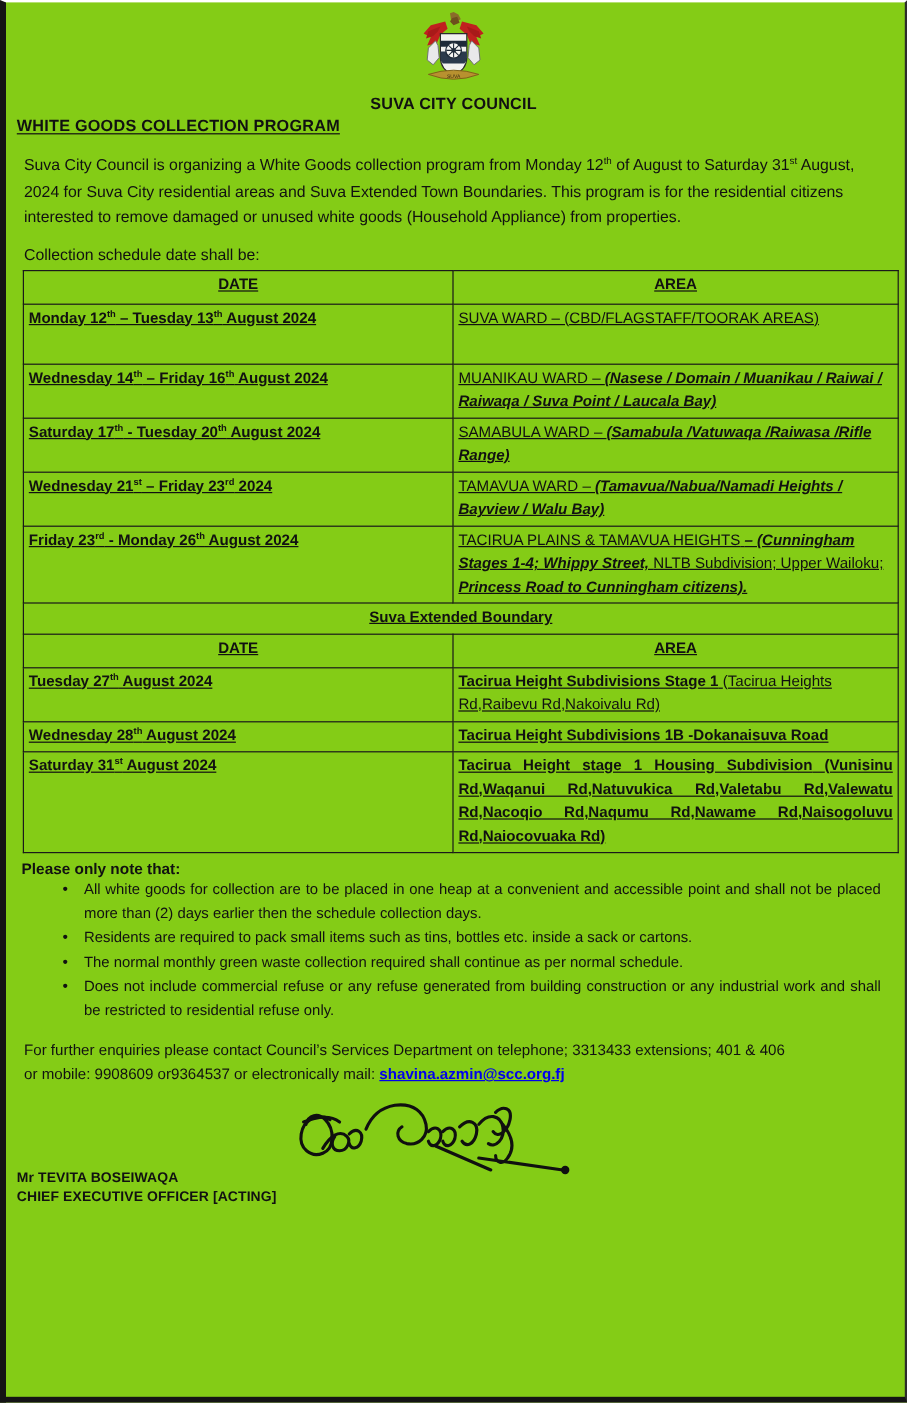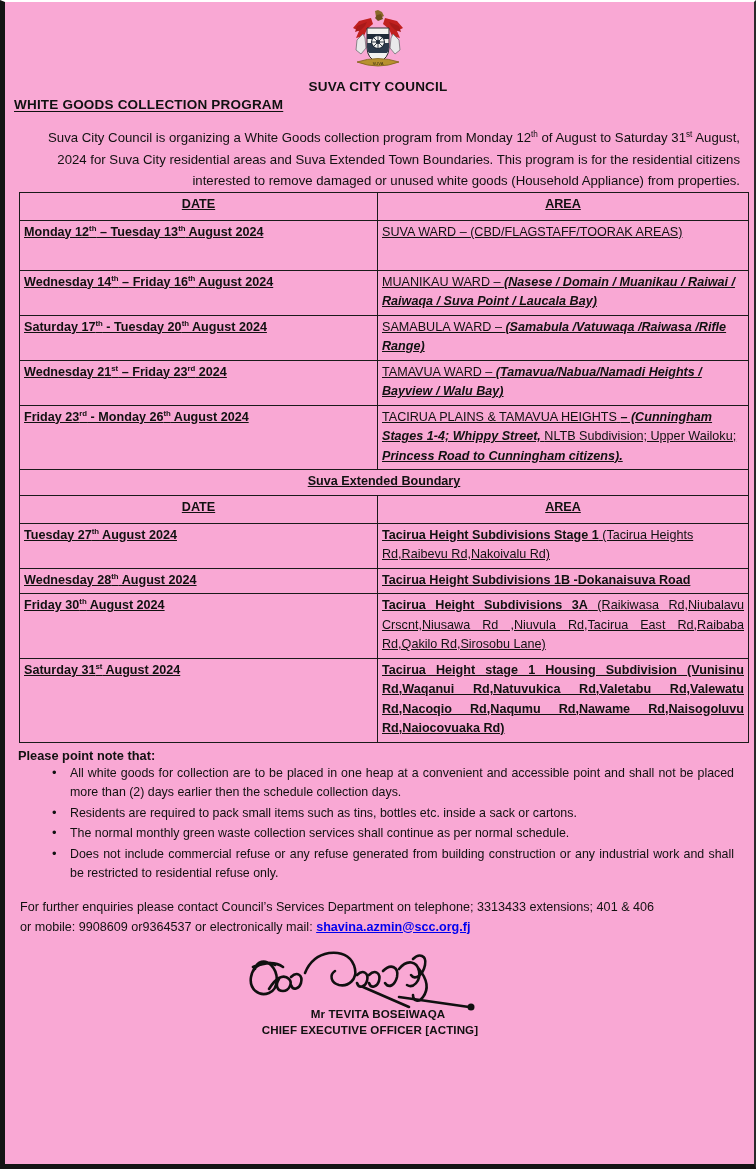--- a/index.html
+++ b/index.html
@@ -8,21 +8,21 @@
     background: #ffffff;
   }
   body {
     font-family: "Liberation Sans", sans-serif;
     color: #111111;
   }
   #page {
     position: relative;
     width: 756px;
     height: 1169px;
-    background: #f9a8d4;
+    background: #84cc16;
     box-sizing: border-box;
     border-left: 5px solid #141414;
     border-bottom: 5px solid #141414;
     border-right: 2px solid #2b2b2b;
     border-top: 2px solid #ffffff;
     overflow: hidden;
   }
   #inner {
     position: absolute;
     left: 0; top: 0; right: 0; bottom: 0;
@@ -63,21 +63,21 @@
   .doc-subtitle span.u {
     text-decoration: underline;
     text-underline-offset: 2px;
   }
 
   
   .intro {
     font-size: 13.2px;
     line-height: 21.5px;
     margin: 13px 2px 0 6px;
-    text-align: right;
+    text-align: left;
   }
   sup { font-size: 0.62em; vertical-align: super; line-height: 0; }
 
   .lead-in {
     font-size: 13.2px;
     line-height: 18px;
     margin: 12px 0 3px 6px;
   }
 
   
@@ -156,21 +156,20 @@
   .contact {
     font-size: 12.6px;
     line-height: 20px;
     margin: 13px 4px 0 6px;
   }
   .contact .mail {
     font-weight: bold;
   }
   .sign-block {
     margin-top: 8px;
-    text-align: center;
     position: relative;
     height: 104px;
   }
   .sig-svg {
     position: absolute;
     left: 50%;
     transform: translateX(-50%);
     top: 0;
   }
   .sig-name {
@@ -225,20 +224,21 @@
         <text x="31" y="55.2" font-family="'Liberation Sans', sans-serif" font-size="4.2" fill="#3b2f10" text-anchor="middle">SUVA</text>
       </svg>
     </div>
   </div>
 
   <div class="doc-title">SUVA CITY COUNCIL</div>
   <div class="doc-subtitle"><span class="u">WHITE GOODS COLLECTION PROGRAM</span></div>
 
   <p class="intro" id="intro-p">Suva City Council is organizing a White Goods collection program from Monday 12<sup>th</sup> of August to Saturday 31<sup>st</sup> August, 2024 for Suva City residential areas and Suva Extended Town Boundaries. This program is for the residential citizens interested to remove damaged or unused white goods (Household Appliance) from properties.</p>
 
+  <div class="lead-in">Collection schedule date shall be:</div>
 
   <table class="sched">
     <colgroup>
           <col class="c-date">
           <col class="c-area">
         </colgroup>
     <thead>
       <tr>
         <th class="hdr">DATE</th>
         <th class="hdr">AREA</th>
@@ -280,35 +280,31 @@
     <tbody id="ext-rows">
           <tr>
             <td class="date">Tuesday 27<sup>th</sup> August  2024</td>
             <td class="area"><span class="bi">Tacirua Height Subdivisions Stage 1</span> <span>(Tacirua Heights Rd,Raibevu Rd,Nakoivalu Rd)</span> </td>
           </tr>
           <tr>
             <td class="date">Wednesday 28<sup>th</sup> August 2024</td>
             <td class="area"><span class="bi">Tacirua Height Subdivisions  1B -Dokanaisuva Road</span> </td>
           </tr>
           <tr>
-            <td class="date">Friday 30<sup>th</sup> August 2024</td>
-            <td class="area just"><span class="bi">Tacirua Height Subdivisions 3A</span> <span>(Raikiwasa Rd,Niubalavu Crscnt,Niusawa Rd ,Niuvula Rd,Tacirua  East  Rd,Raibaba  Rd,Qakilo  Rd,Sirosobu Lane)</span> </td>
-          </tr>
-          <tr>
             <td class="date">Saturday 31<sup>st</sup> August  2024</td>
             <td class="area just"><span class="bi">Tacirua   Height   stage   1   Housing   Subdivision</span> <span class="bi">(Vunisinu  Rd,Waqanui  Rd,Natuvukica  Rd,Valetabu Rd,Valewatu  Rd,Nacoqio  Rd,Naqumu  Rd,Nawame Rd,Naisogoluvu Rd,Naiocovuaka Rd)</span> </td>
           </tr>
         </tbody>
   </table>
 
-  <div class="notes-title">Please point note that:</div>
+  <div class="notes-title">Please only note that:</div>
   <ul class="notes" id="notes-list">
         <li>All white goods for collection are to be placed in one heap at a convenient and accessible point and shall not be placed more than (2) days earlier then the schedule collection days.</li>
         <li>Residents are required to pack small items such as tins, bottles etc. inside a sack or cartons.</li>
-        <li>The normal monthly green waste collection services shall continue as per normal schedule.</li>
+        <li>The normal monthly green waste collection required shall continue as per normal schedule.</li>
         <li>Does not include commercial refuse or any refuse generated from building construction or any industrial work and shall be restricted to residential refuse only.</li>
       </ul>
 
   <div class="contact">
     <span>For further enquiries please contact Council’s Services Department on telephone; 3313433 extensions; 401 &amp; 406</span><br>
     <span>or mobile: 9908609 or9364537 or electronically mail: </span><a class="mail" href="#">shavina.azmin@scc.org.fj</a>
   </div>
 
   <div class="sign-block">
     <svg class="sig-svg" width="330" height="70" viewBox="0 0 330 70">

